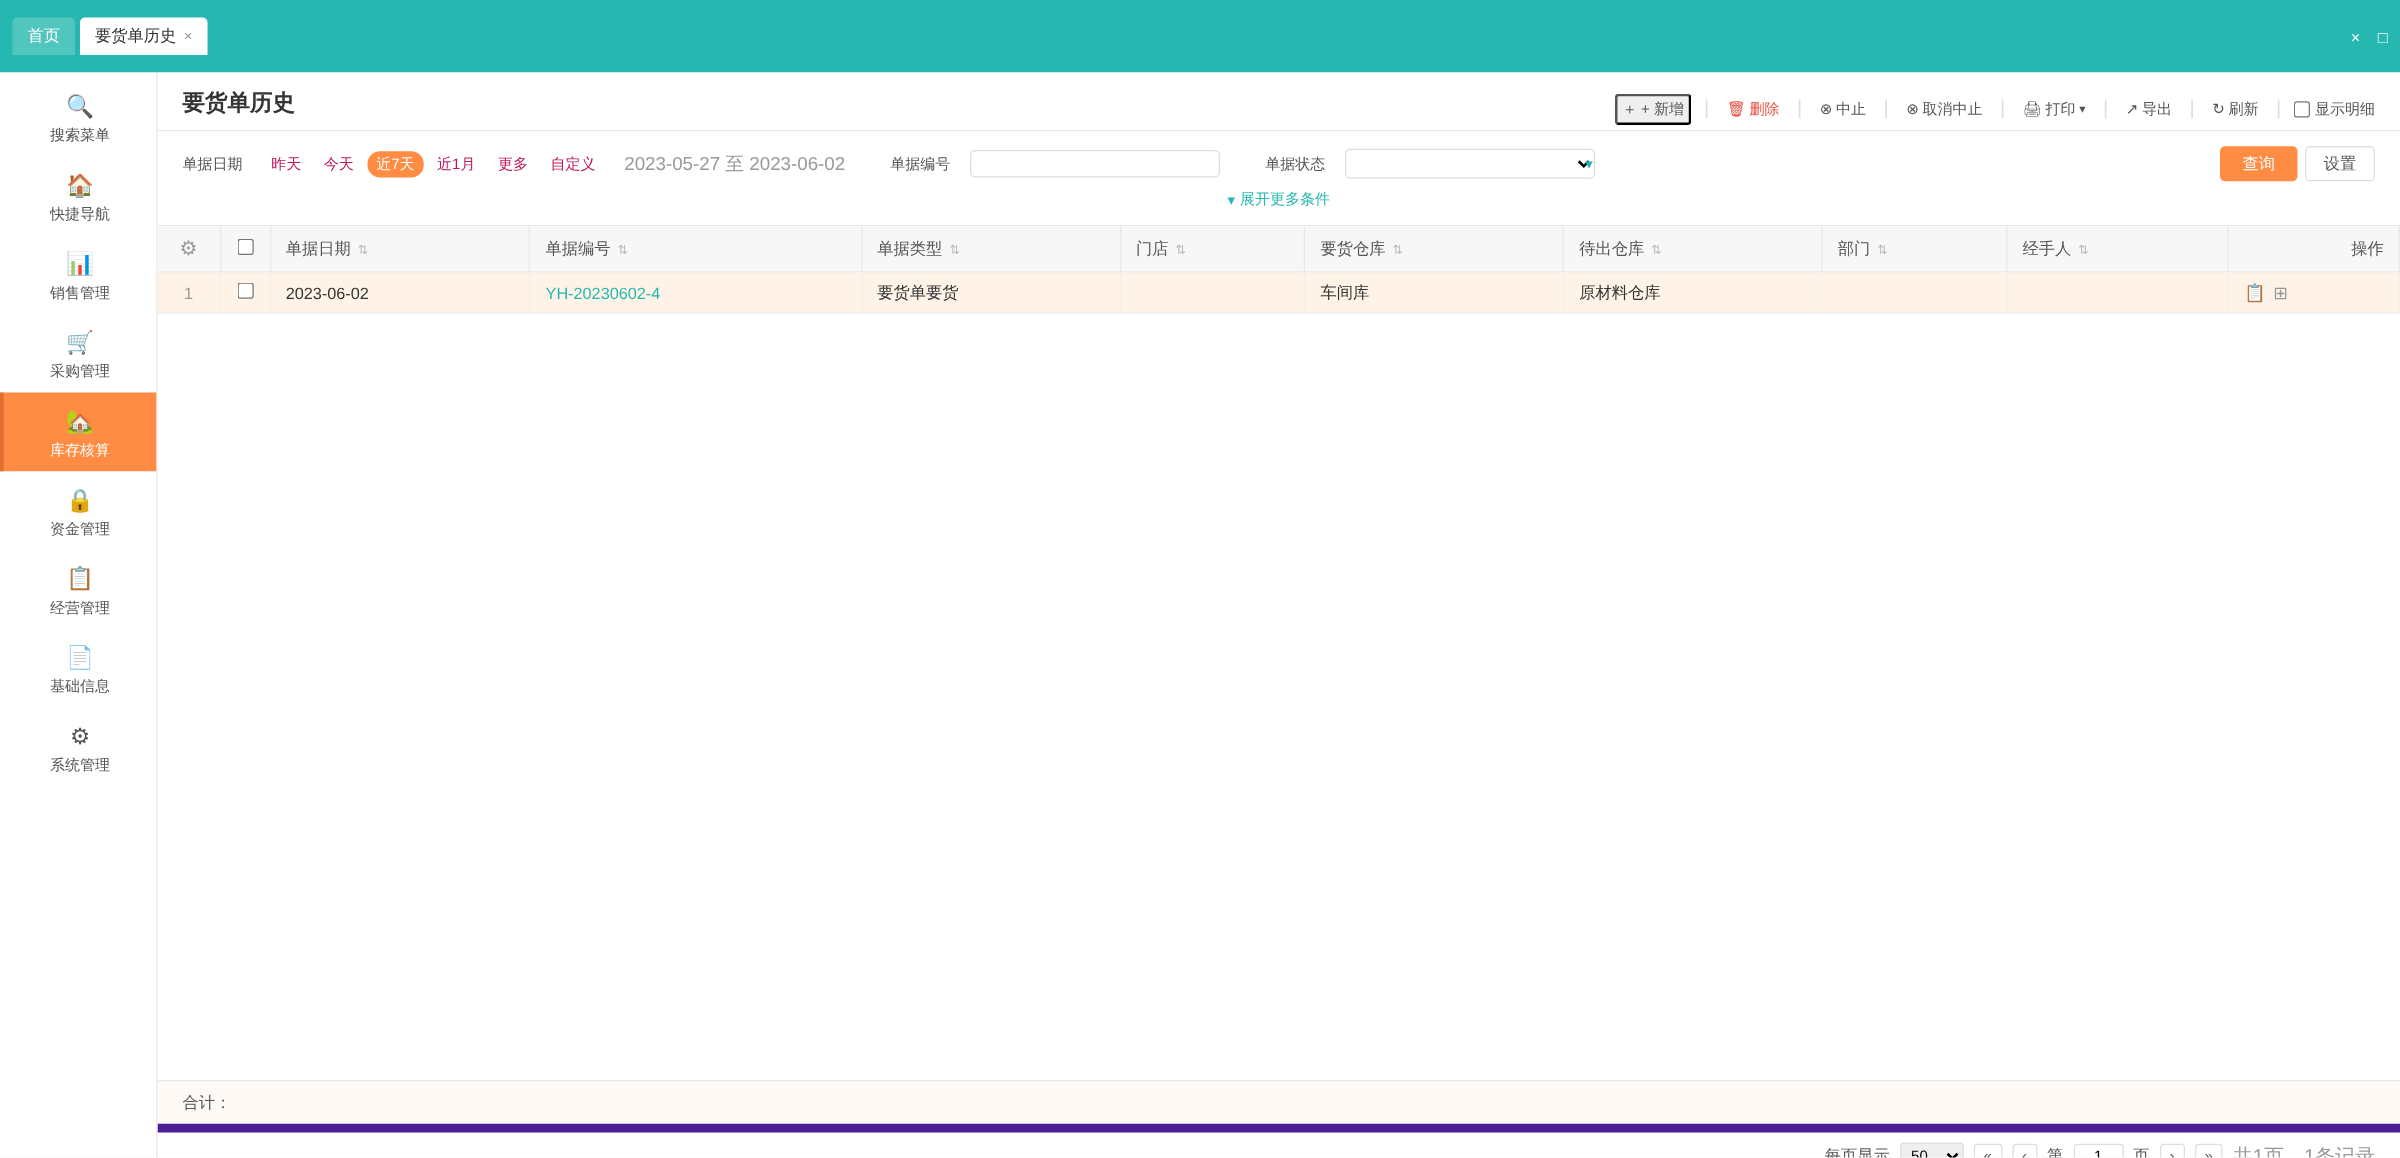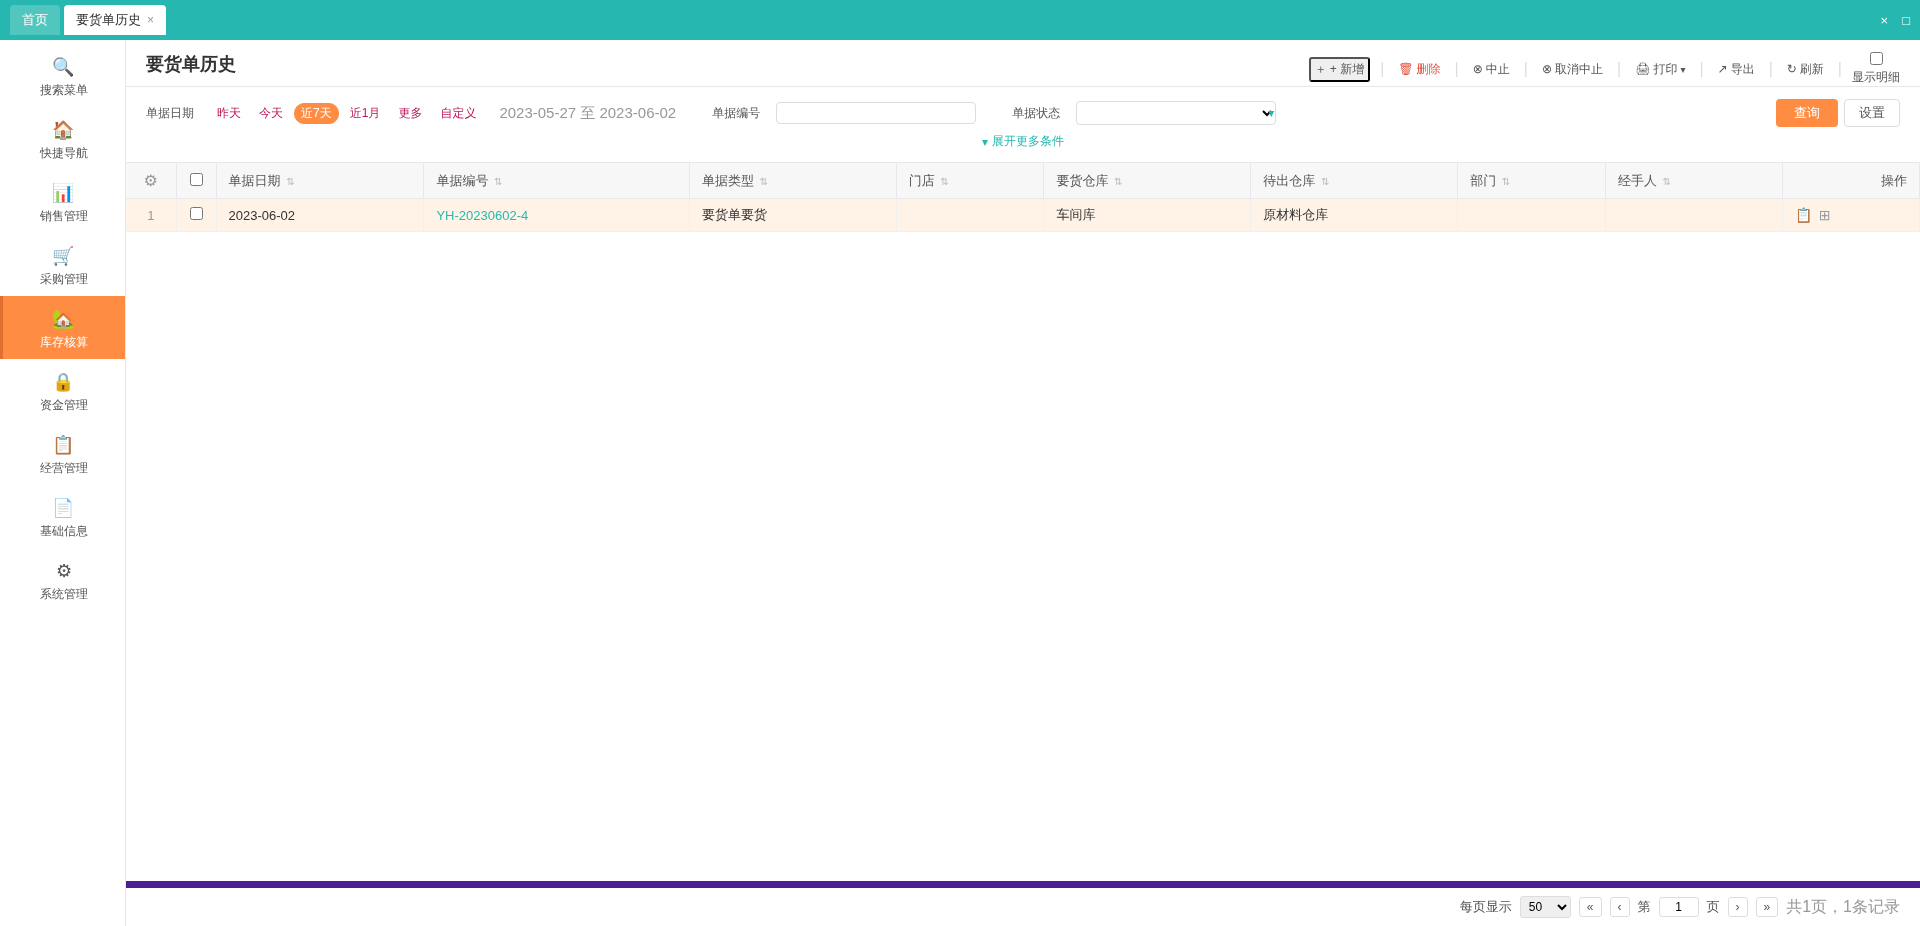--- a/index.html
+++ b/index.html
@@ -1,20 +1,20 @@
 <!DOCTYPE html>
 <html><head>
   <meta charset="utf-8">
   <style>
     * { box-sizing: border-box; margin: 0; padding: 0; }
     body { font-family: 'Microsoft YaHei', Arial, sans-serif; font-size: 13px; background: #f0f2f5; overflow: hidden; height: 926px; width: 1920px; }
 
     
     .top-bar {
-      height: 40px;
+      height: 58px;
       background: #26b8b0;
       display: flex;
       align-items: center;
       padding: 0 10px;
       gap: 4px;
       color: white;
     }
     .tab-item {
       display: flex;
       align-items: center;
@@ -119,21 +119,20 @@
       color: #ddd;
       font-size: 16px;
     }
     .display-detail {
       display: flex;
       align-items: center;
       gap: 4px;
       font-size: 12px;
       color: #555;
       cursor: pointer;
-      flex-direction: column;
     }
     .checkbox-small {
       width: 13px;
       height: 13px;
     }
 
     
     .filter-area {
       background: #fff;
       padding: 12px 20px;
@@ -525,20 +524,23 @@
               <div class="action-icons">
                 <span class="action-icon">📋</span>
                 <span class="action-icon">⊞</span>
               </div>
             </td>
           </tr>
         </tbody>
       </table>
     </div>
 
+    <div class="table-footer">
+      <span>合计：</span>
+    </div>
 
     <div class="pagination-area">
       <span class="page-size-label">每页显示</span>
       <select class="page-size-select">
         <option>20</option>
         <option selected="">50</option>
         <option>100</option>
       </select>
       <button class="page-btn">«</button>
       <button class="page-btn">‹</button>

